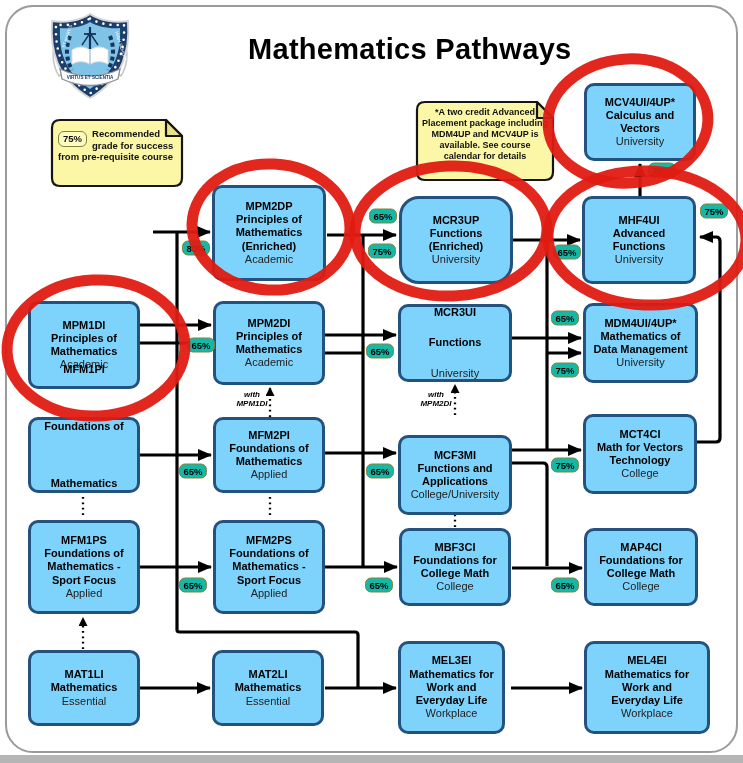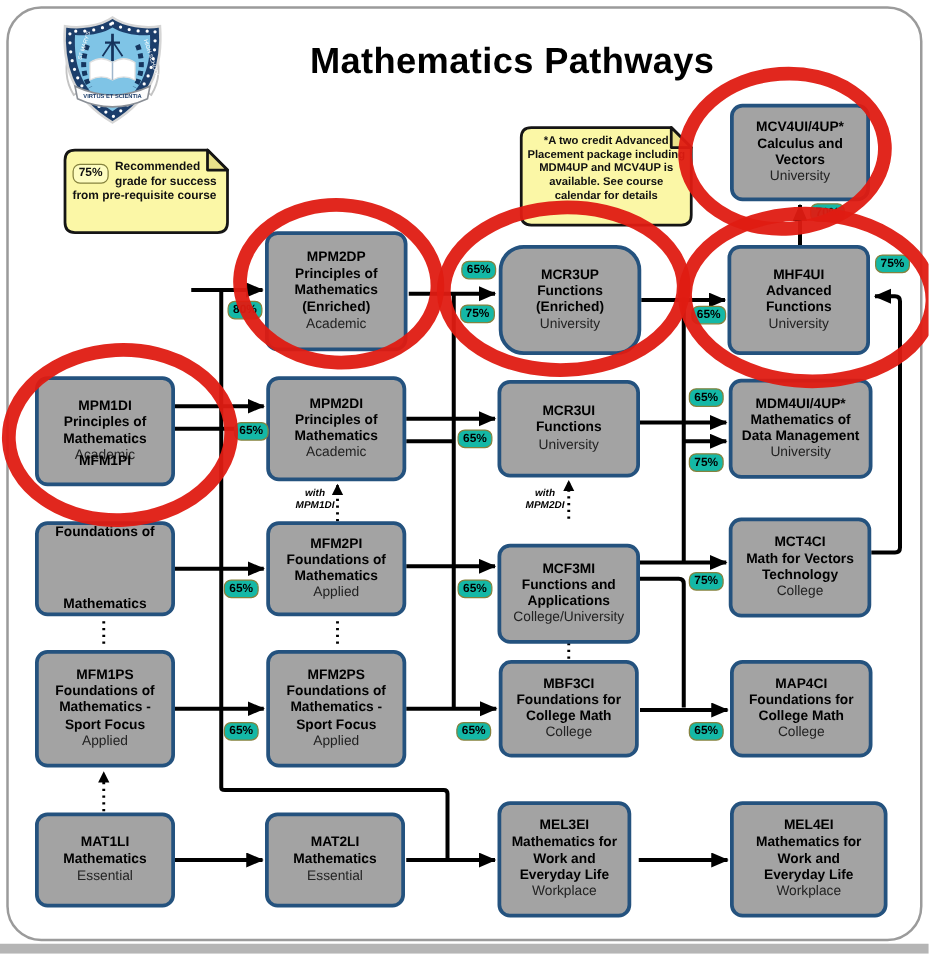--- a/index.html
+++ b/index.html
@@ -5,21 +5,21 @@
   html,body{margin:0;padding:0;background:#fff;}
   body{width:743px;height:763px;position:relative;overflow:hidden;
        font-family:"Liberation Sans",sans-serif;color:#000;}
   .frame{position:absolute;left:5px;top:5px;right:5px;bottom:10px;
          border:2px solid #9b9b9b;border-radius:28px;z-index:0;}
   .bottom-band{position:absolute;left:0;right:0;bottom:0;height:8px;background:#b5b5b5;z-index:4;}
   #wires{position:absolute;left:0;top:0;z-index:1;}
   #annot{position:absolute;left:0;top:0;z-index:3;pointer-events:none;}
   .title{position:absolute;left:248px;top:33px;width:344px;text-align:left;
          font-size:29px;font-weight:bold;letter-spacing:.3px;z-index:2;}
-  .node{position:absolute;box-sizing:border-box;background:#a3a3a3;
+  .node{position:absolute;box-sizing:border-box;background:#7dd3fc;
         border:3.5px solid #24527e;border-radius:10px;display:flex;flex-direction:column;
         align-items:center;justify-content:center;text-align:center;
         font-size:11px;font-weight:bold;line-height:13.2px;z-index:2;}
   .node .level{font-weight:normal;color:#222;}
   .badge{position:absolute;transform:translate(-50%,-50%);background:#14b8a6;
          border:1.5px solid #85823e;border-radius:6px;font-size:9.5px;font-weight:bold;
          padding:1px 3.5px;z-index:2;white-space:nowrap;}
   .note-text{position:absolute;z-index:2;font-size:9.5px;font-weight:600;color:#111;line-height:11.5px;}
   #note1-text{left:58px;top:128px;width:118px;text-align:left;}
   #note1-text .badge-inline{float:left;background:#fdfcc0;border:1.5px solid #85823e;
@@ -151,21 +151,21 @@
       <div>Principles of</div>
       <div>Mathematics</div>
       <div class="level">Academic</div>
     </div>
     <div class="node" style="left: 213px; top: 301px; width: 112px; height: 84px;">
       <div class="code">MPM2DI</div>
       <div>Principles of</div>
       <div>Mathematics</div>
       <div class="level">Academic</div>
     </div>
-    <div class="node" style="left: 398px; top: 304px; width: 114px; height: 78px;">
+    <div class="node" style="left: 398px; top: 304px; width: 114px; height: 78px; gap: 17px;">
       <div class="code">MCR3UI</div>
       <div>Functions</div>
       <div class="level">University</div>
     </div>
     <div class="node" style="left: 583px; top: 303px; width: 115px; height: 80px;">
       <div class="code">MDM4UI/4UP*</div>
       <div>Mathematics of</div>
       <div>Data Management</div>
       <div class="level">University</div>
     </div>

